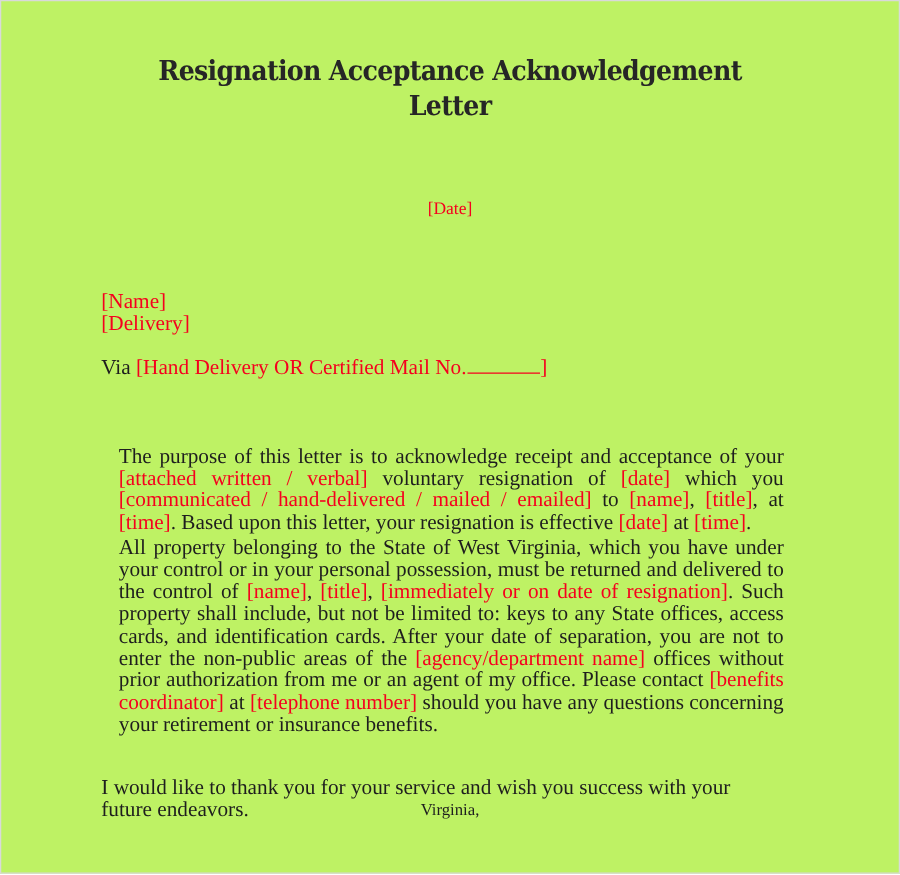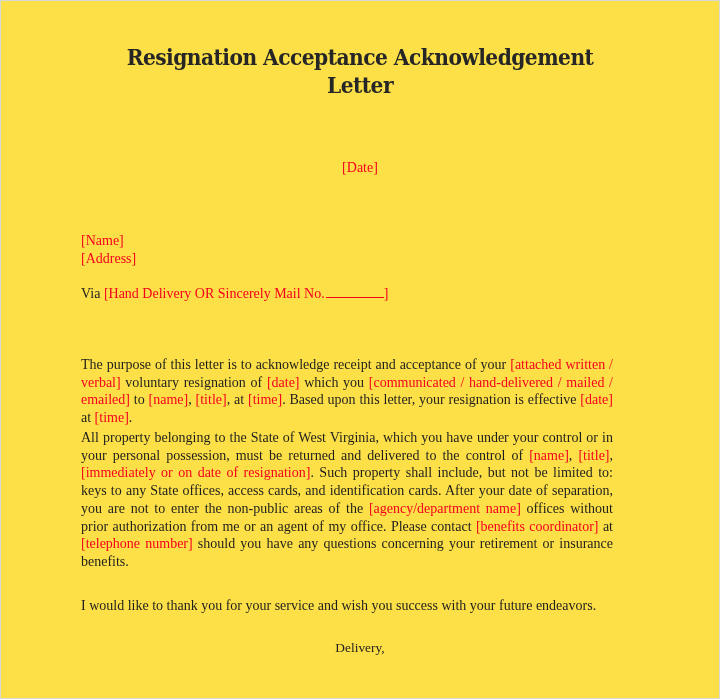--- a/index.html
+++ b/index.html
@@ -1,21 +1,21 @@
 <!DOCTYPE html>
 <html><head>
   <meta charset="utf-8">
   <style>
     html, body { margin: 0; padding: 0; background: #ffffff; }
     body { width: 720px; height: 700px; overflow: hidden; }
     .page {
       position: relative;
       width: 718px; height: 697px;
       border: 1px solid #d9d9d9;
-      background: #fde047;
+      background: #bef264;
       font-family: "Liberation Serif", "DejaVu Serif", serif;
       color: #1e1e1e;
     }
     .title {
       position: absolute; left: 0; right: 0; top: 42px;
       text-align: center;
       font-family: "DejaVu Serif", "Liberation Serif", serif;
       font-weight: bold;
       font-size: 22px;
       line-height: 28px;
@@ -24,56 +24,56 @@
       transform: scaleX(0.92);
       transform-origin: center;
     }
     .red { color: #f5001e; font-weight: normal; }
     .date {
       position: absolute; left: 0; right: 0; top: 159px;
       text-align: center; font-size: 14px;
     }
     .block {
       position: absolute; left: 80px; width: 532px;
-      font-size: 14px; line-height: 17.7px;
+      font-size: 17px; line-height: 17.7px;
     }
-    .just { text-align: justify; text-align-last: left; }
+    .just { text-align: justify; text-align-last: left; margin-left: 14px; }
     .addr { top: 231px; }
     .via { top: 284px; }
     .dear { top: 319px; }
     .p1 { top: 355px; }
     .p2 { top: 428px; }
-    .p3 { top: 596px; }
+    .p3 { top: 620px; }
     .closing {
       position: absolute; left: 0; right: 0; top: 638px;
       text-align: center; font-size: 13.4px; line-height: 17.7px;
     }
     .blank { display: inline-block; width: 58px; border-bottom: 1px solid #f5001e; height: 11px; margin-left: 1px; }
   </style>
 </head>
 <body>
 
 <div class="page">
 
   <div class="title">
     <div>Resignation Acceptance Acknowledgement</div>
     <div>Letter</div>
   </div>
 
   <div class="date red">[Date]</div>
 
   <div class="block addr">
     <div class="red">[Name]</div>
-    <div class="red">[Address]</div>
+    <div class="red">[Delivery]</div>
   </div>
 
-  <div class="block via"><span>Via </span><span class="red">[Hand Delivery OR Sincerely Mail No.</span><span class="blank"></span><span class="red">]</span></div>
+  <div class="block via"><span>Via </span><span class="red">[Hand Delivery OR Certified Mail No.</span><span class="blank"></span><span class="red">]</span></div>
 
 
   <div class="block just p1"><span>The purpose of this letter is to acknowledge receipt and acceptance of your </span><span class="red">[attached written / verbal]</span><span> voluntary resignation of </span><span class="red">[date]</span><span> which you </span><span class="red">[communicated / hand-delivered / mailed / emailed]</span><span> to </span><span class="red">[name]</span><span>, </span><span class="red">[title]</span><span>, at </span><span class="red">[time]</span><span>.  Based upon this letter, your resignation is effective </span><span class="red">[date]</span><span> at </span><span class="red">[time]</span><span>.</span></div>
 
   <div class="block just p2"><span>All property belonging to the State of West Virginia, which you have under your control or in your personal possession, must be returned and delivered to the control of </span><span class="red">[name]</span><span>, </span><span class="red">[title]</span><span>, </span><span class="red">[immediately or on date of resignation]</span><span>.  Such property shall include, but not be limited to: keys to any State offices, access cards, and identification cards.  After your date of separation, you are not to enter the non-public areas of the </span><span class="red">[agency/department name]</span><span> offices without prior authorization from me or an agent of my office.  Please contact </span><span class="red">[benefits coordinator]</span><span> at </span><span class="red">[telephone number]</span><span> should you have any questions concerning your retirement or insurance benefits.</span></div>
 
   <div class="block p3">I would like to thank you for your service and wish you success with your future endeavors.</div>
 
-  <div class="closing">Delivery,</div>
+  <div class="closing">Virginia,</div>
 
 </div>
 
 </body></html>

